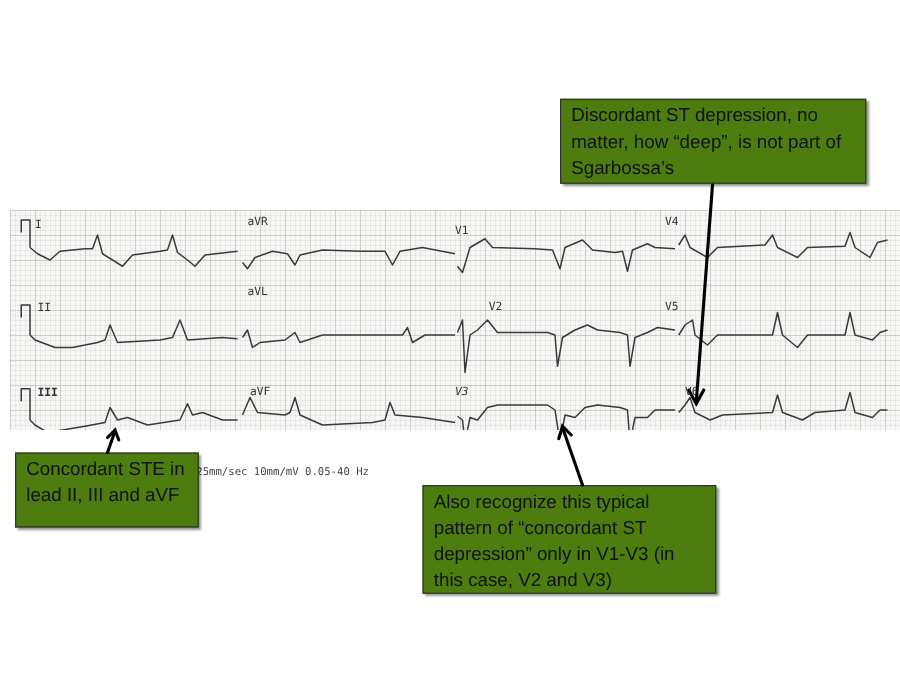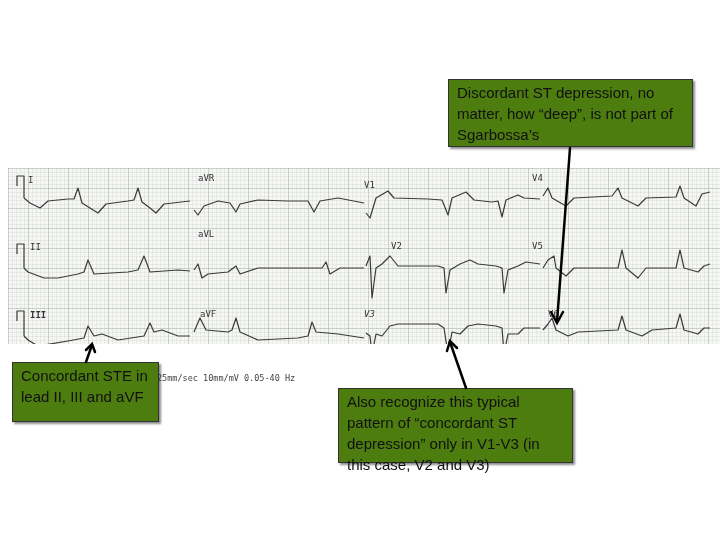--- a/index.html
+++ b/index.html
@@ -85,21 +85,21 @@
   <span class="lead-label" style="left:524px;top:73px;">V5</span>
   <span class="lead-label" style="left:540px;top:141px;">V6</span>
 </div>
 
 <span class="footer-text">25mm/sec 10mm/mV 0.05-40 Hz</span>
 
 <div class="callout" style="left:448px;top:79px;width:245px;height:68px;">Discordant ST depression, no matter, how “deep”, is not part of Sgarbossa’s</div>
 
 <div class="callout" style="left:12px;top:362px;width:147px;height:60px;">Concordant STE in lead II, III and aVF</div>
 
-<div class="callout" style="left:338px;top:388px;width:235px;height:75px;">Also recognize this typical pattern of “concordant ST depression” only in V1-V3 (in this case, V2 and V3)</div>
+<div class="callout" style="left:338px;top:388px;width:235px;height:87px;">Also recognize this typical pattern of “concordant ST depression” only in V1-V3 (in this case, V2 and V3)</div>
 
 <svg class="arrows" width="720" height="540" viewBox="0 0 720 540">
   <g stroke="#000" stroke-width="2.5" fill="none" stroke-linecap="round">
     <path d="M570,148 L557,322"></path>
     <path d="M551,312 L557,323 L563,312"></path>
     <path d="M86,362 L92,345"></path>
     <path d="M86,350 L92,344 L95,352"></path>
     <path d="M466,388 L450,342"></path>
     <path d="M447,351 L450,341 L457,348"></path>
   </g>

